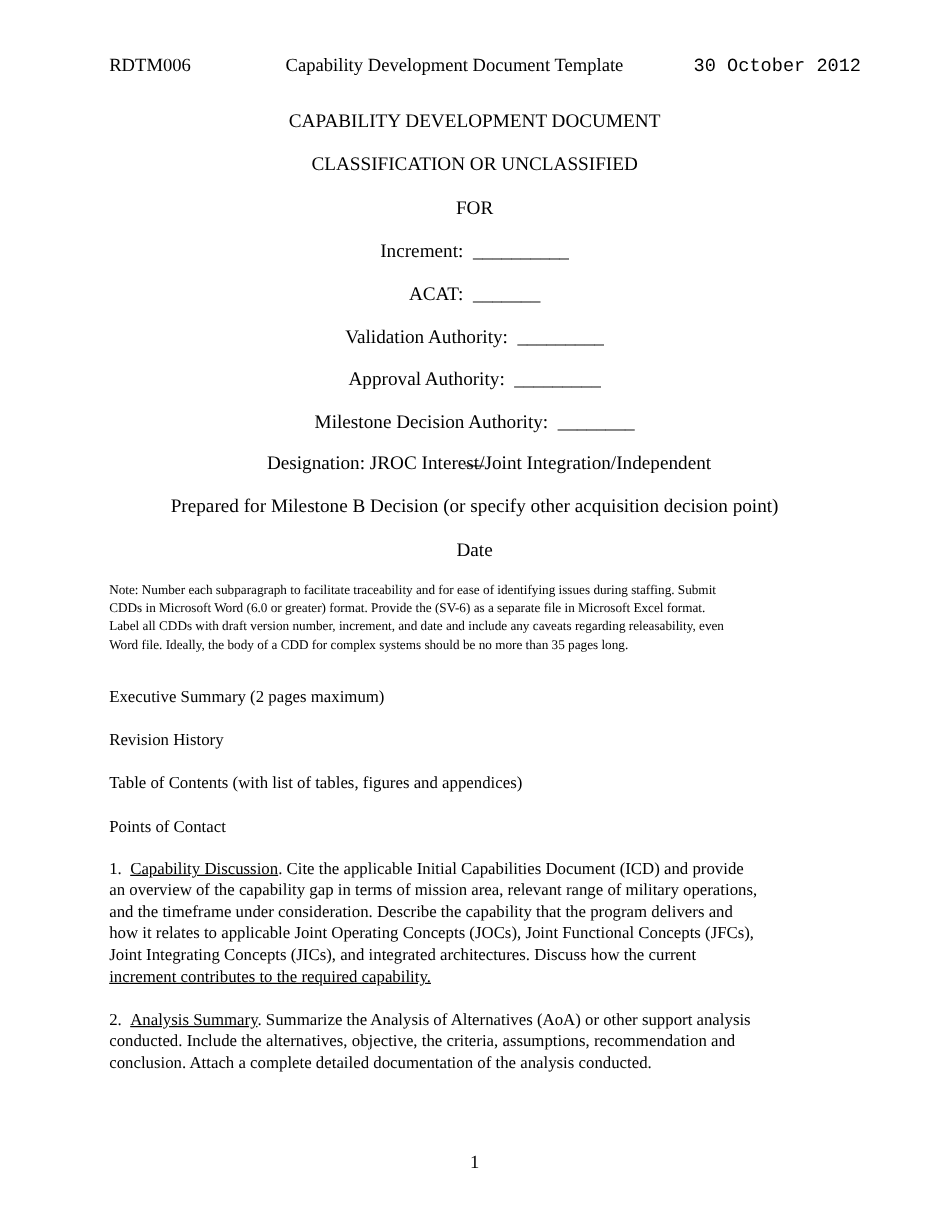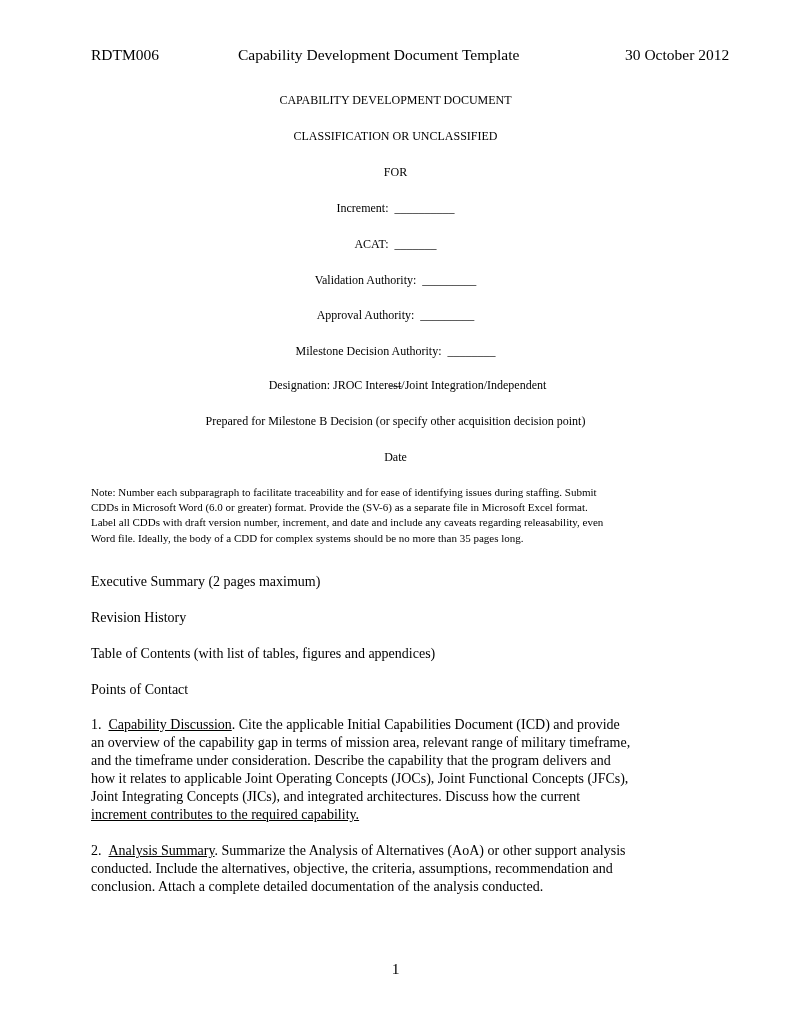--- a/index.html
+++ b/index.html
@@ -1,30 +1,30 @@
 <!DOCTYPE html>
 <html><head>
 <meta charset="utf-8">
 <style>
   html, body { margin:0; padding:0; background:#ffffff; }
   body { width:791px; height:1024px; position:relative; overflow:hidden;
          font-family:"Liberation Serif", serif; color:#000; }
   .abs { position:absolute; white-space:nowrap; }
   .hdr { top:46px; font-size:15.5px; }
-  .center { left:0; width:791px; text-align:center; font-size:12px; }
+  .center { left:0; width:791px; text-align:center; font-size:16px; }
   .note { left:91px; width:620px; top:485px; font-size:11px; line-height:15.2px; white-space:normal; }
   .body-line { position:absolute; left:91px; font-size:14px; white-space:nowrap; }
   u { text-decoration:underline;text-align:center; }
 </style>
 </head>
 <body>
 
 <div class="abs hdr" style="left:91px;">RDTM006</div>
 <div class="abs hdr" style="left:238px;">Capability Development Document Template</div>
-<div class="abs hdr" style="left:625px;">30 October 2012</div>
+<div class="abs hdr" style="left:578px;font-family:Liberation Mono, monospace;">30 October 2012</div>
 
 <div class="abs center" style="top:93px;">CAPABILITY DEVELOPMENT DOCUMENT</div>
 <div class="abs center" style="top:129px;">CLASSIFICATION OR UNCLASSIFIED</div>
 <div class="abs center" style="top:165px;">FOR</div>
 
 <div class="abs center" style="top:201px;">
   <span>Increment:</span>&nbsp;&nbsp;<span>__________</span>
 </div>
 <div class="abs center" style="top:237px;">
   <span>ACAT:</span>&nbsp;&nbsp;<span>_______</span>
@@ -51,21 +51,21 @@
 </div>
 
 <div class="body-line" style="top:574px;">Executive Summary (2 pages maximum)</div>
 <div class="body-line" style="top:610px;">Revision History</div>
 <div class="body-line" style="top:646px;">Table of Contents (with list of tables, figures and appendices)</div>
 <div class="body-line" style="top:682px;">Points of Contact</div>
 
 <div class="body-line" style="top:717px;">
   <span>1.</span>&nbsp;&nbsp;<u>Capability Discussion</u><span>.  Cite the applicable Initial Capabilities Document (ICD) and provide</span>
 </div>
-<div class="body-line" style="top:735px;">an overview of the capability gap in terms of mission area, relevant range of military timeframe,</div>
+<div class="body-line" style="top:735px;">an overview of the capability gap in terms of mission area, relevant range of military operations,</div>
 <div class="body-line" style="top:753px;">and the timeframe under consideration.  Describe the capability that the program delivers and</div>
 <div class="body-line" style="top:771px;">how it relates to applicable Joint Operating Concepts (JOCs), Joint Functional Concepts (JFCs),</div>
 <div class="body-line" style="top:789px;">Joint Integrating Concepts (JICs), and integrated architectures.  Discuss how the current</div>
 <div class="body-line" style="top:807px;text-decoration:underline;">increment contributes to the required capability.</div>
 
 <div class="body-line" style="top:843px;">
   <span>2.</span>&nbsp;&nbsp;<u>Analysis Summary</u><span>.  Summarize the Analysis of Alternatives (AoA) or other support analysis</span>
 </div>
 <div class="body-line" style="top:861px;">conducted.  Include the alternatives, objective, the criteria, assumptions, recommendation and</div>
 <div class="body-line" style="top:879px;">conclusion.  Attach a complete detailed documentation of the analysis conducted.</div>

